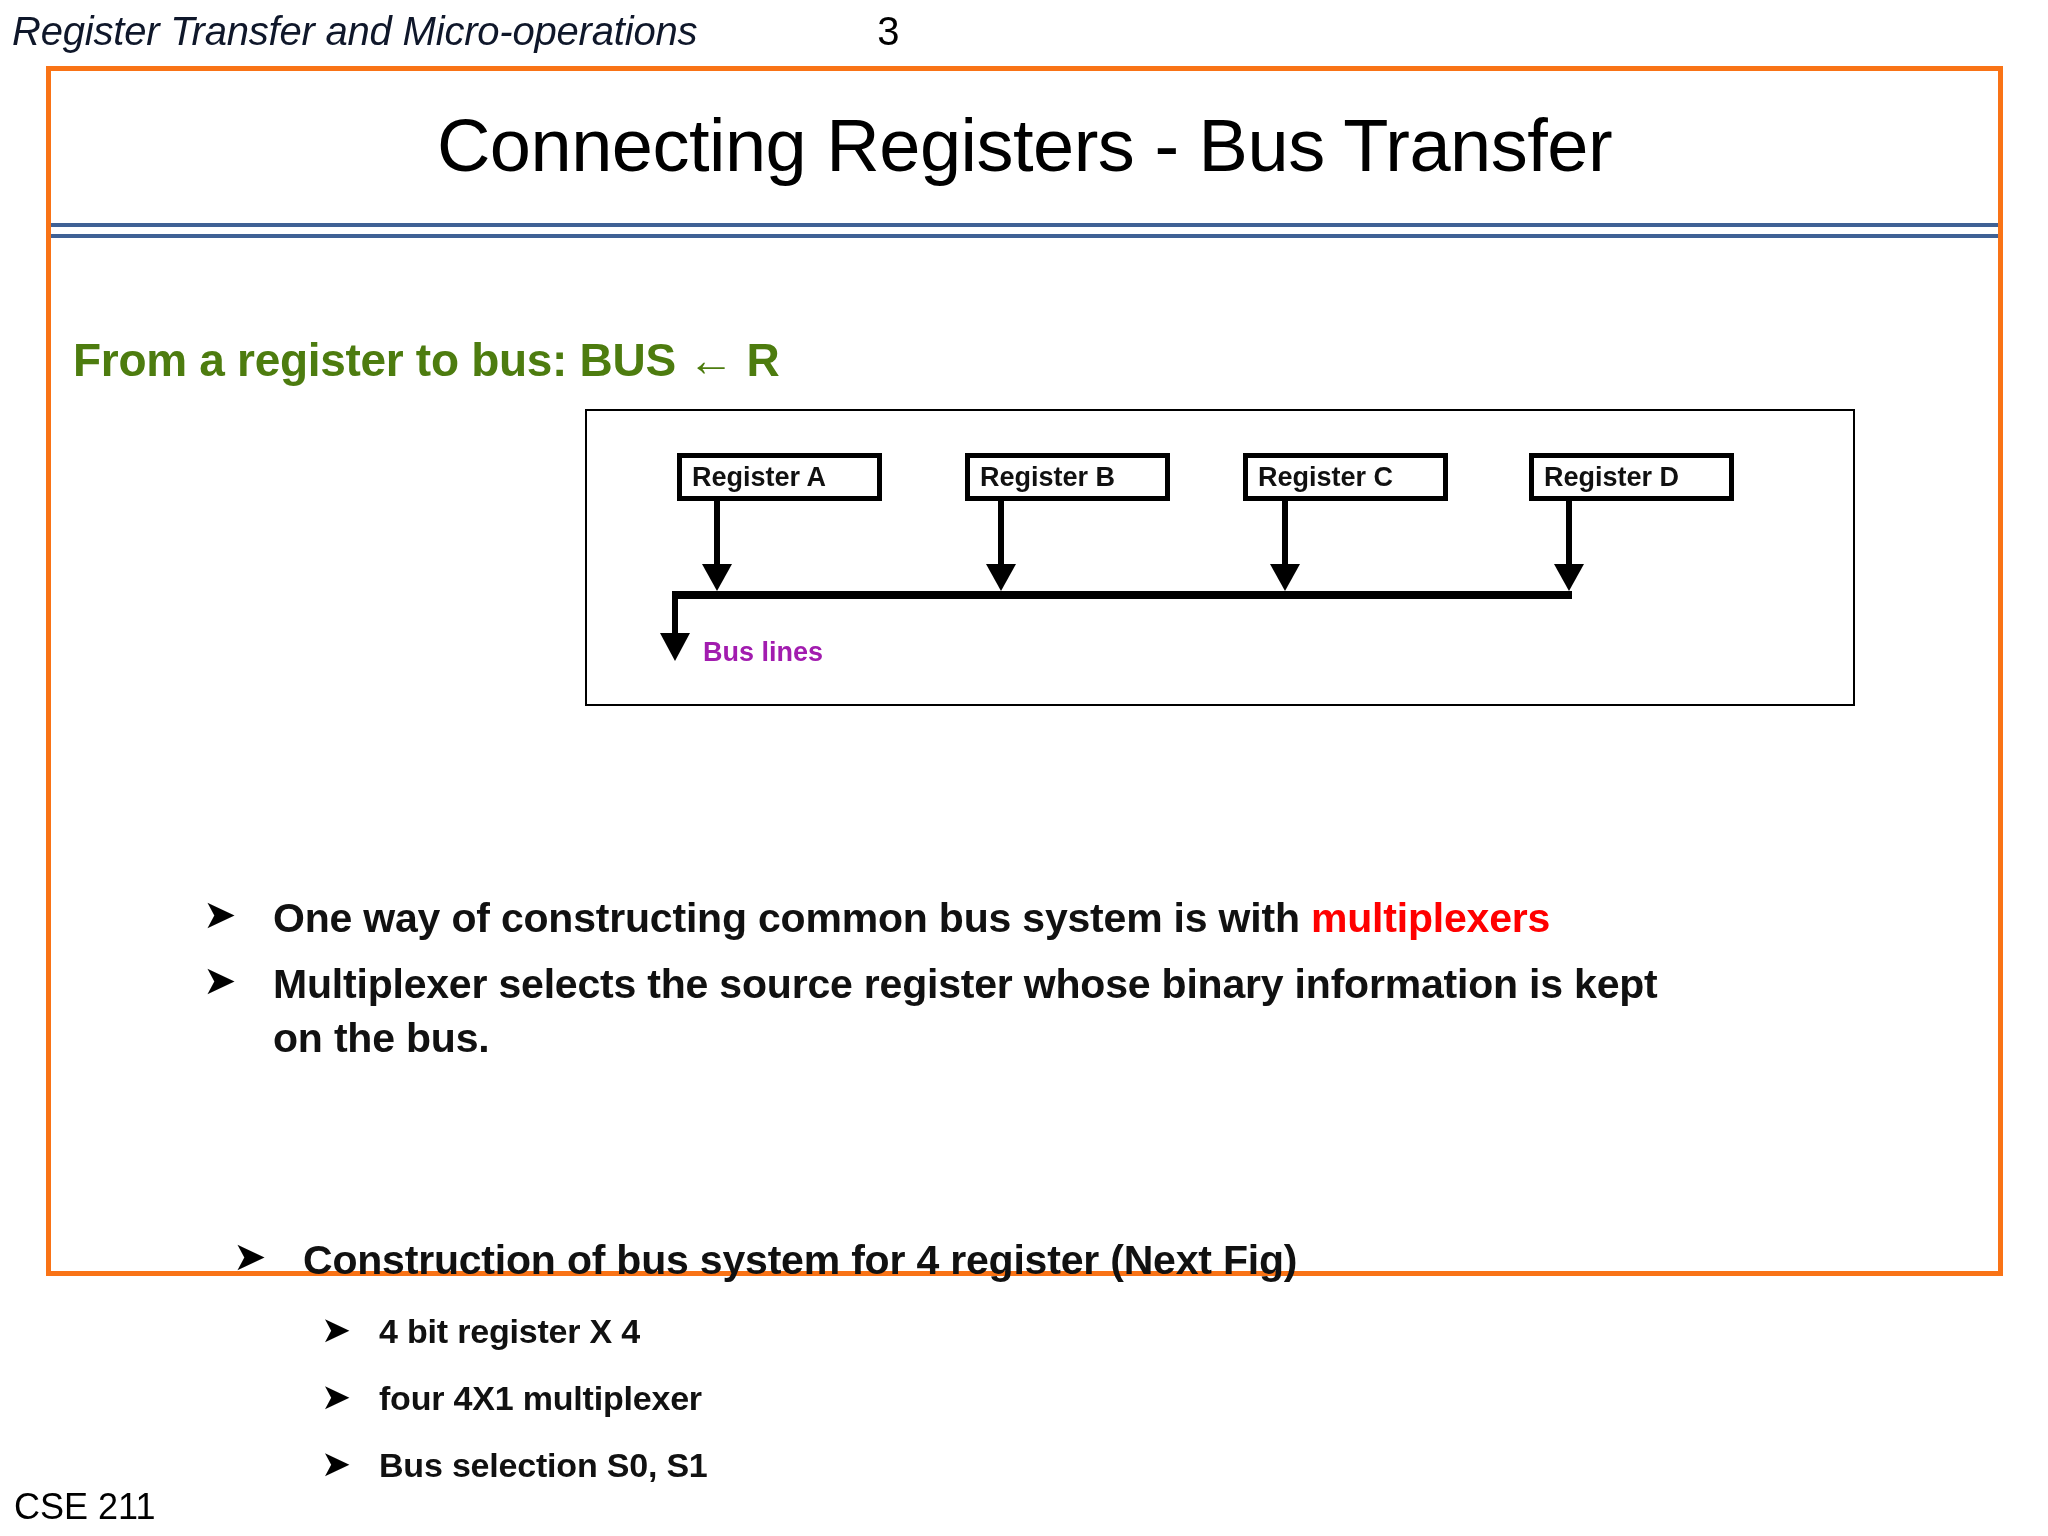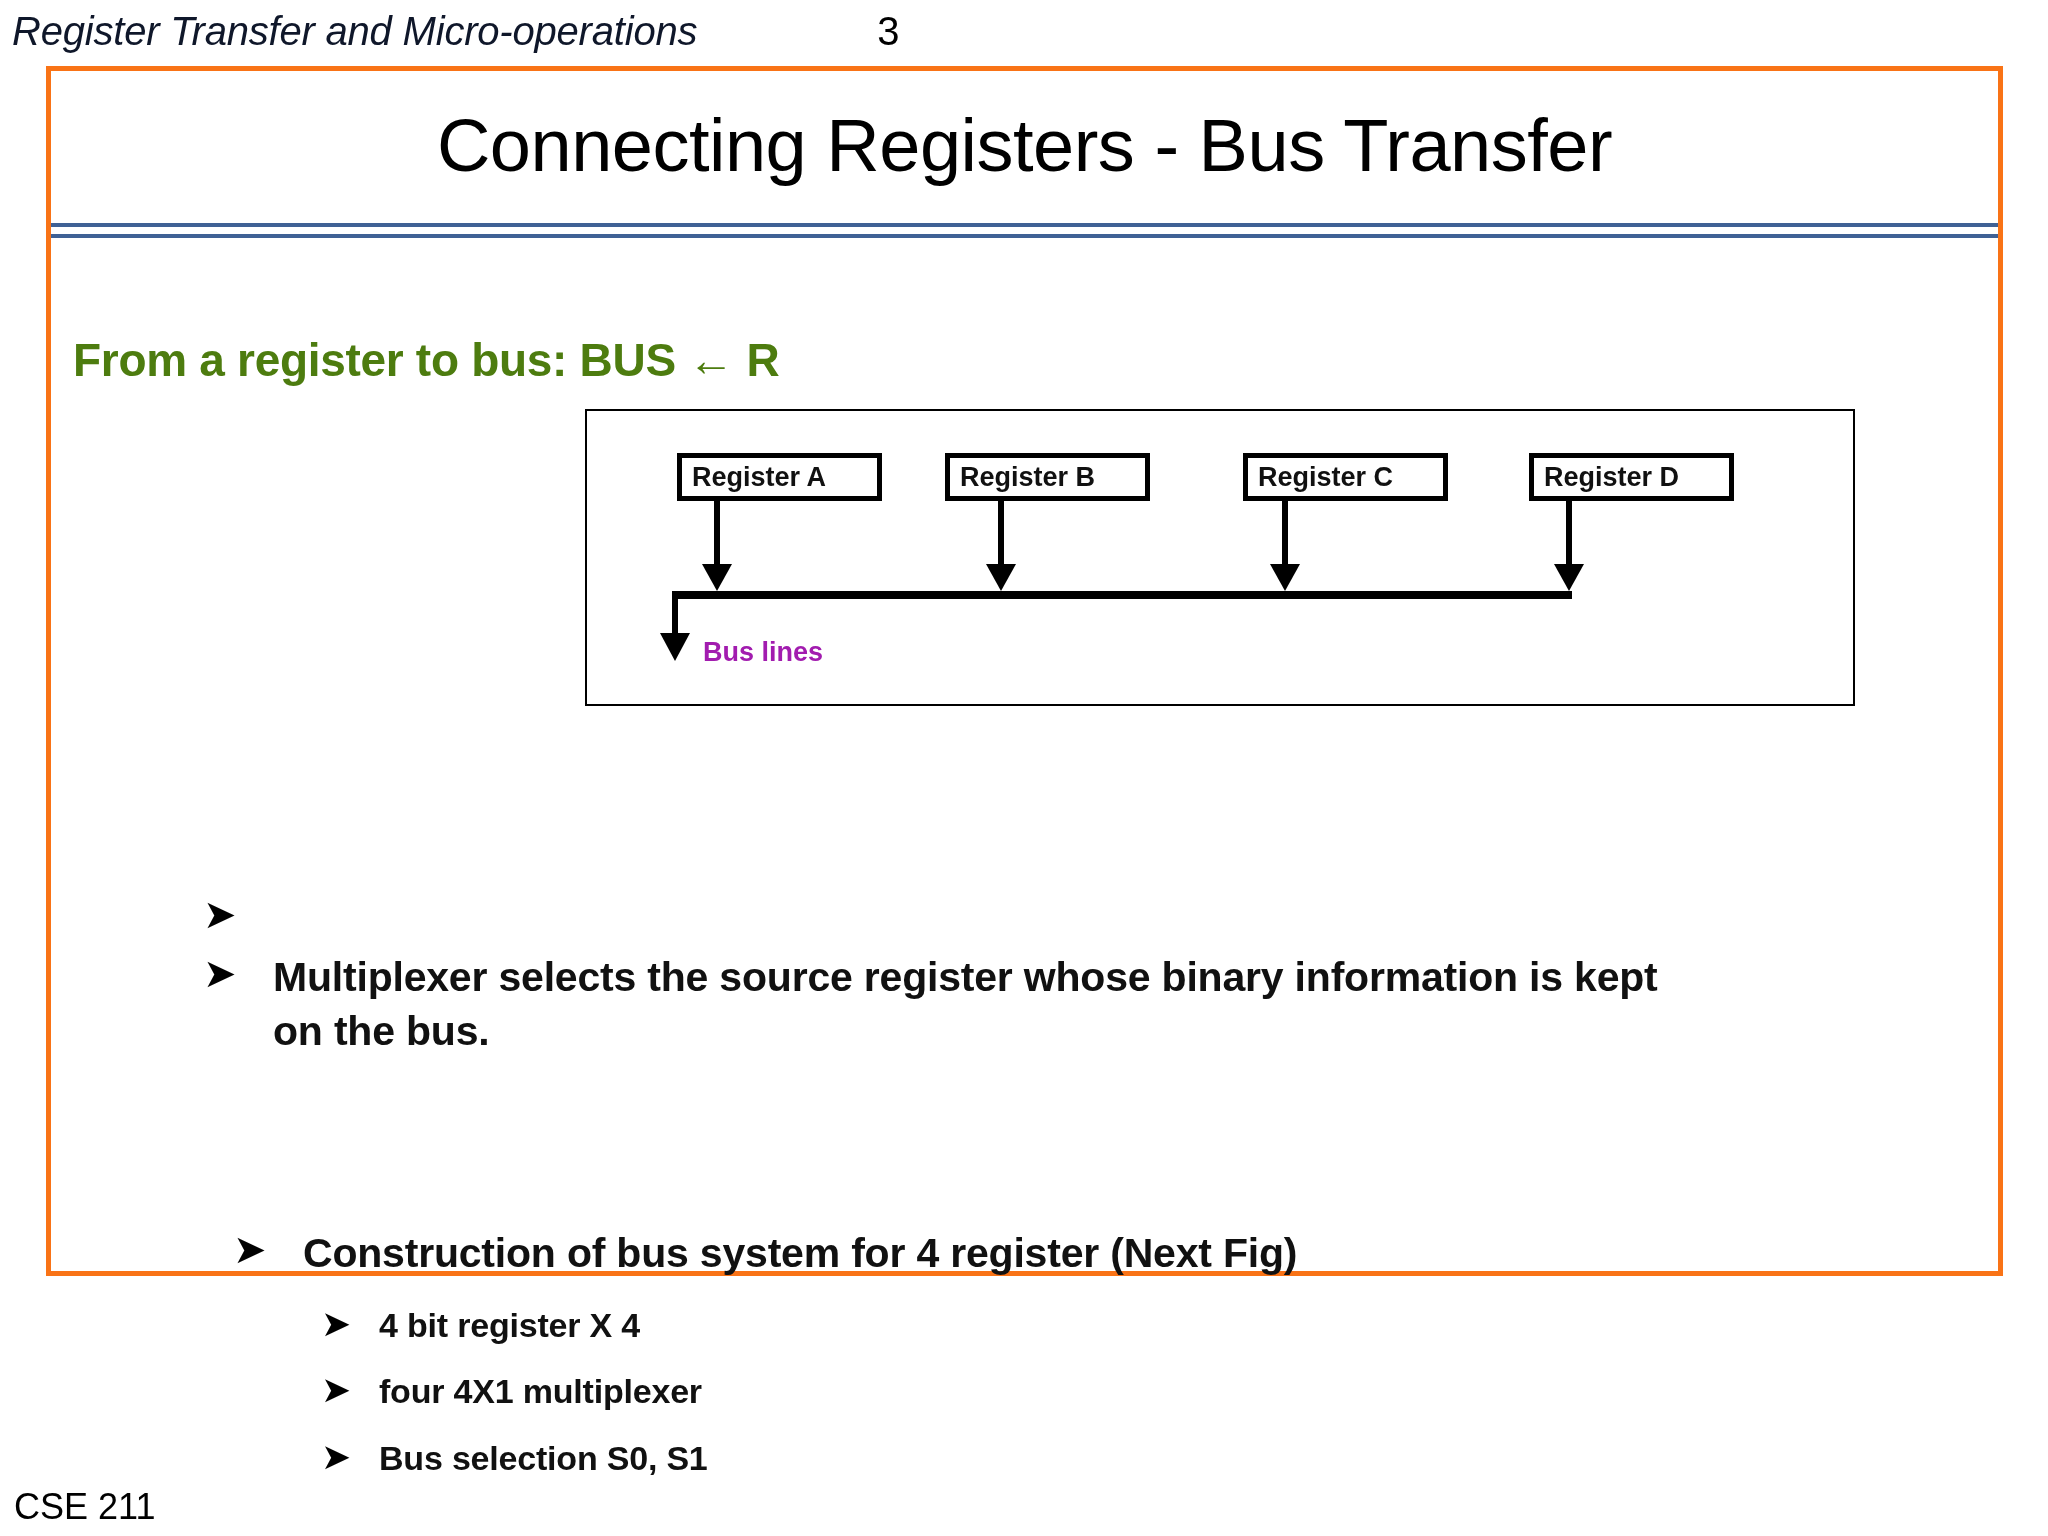--- a/index.html
+++ b/index.html
@@ -119,21 +119,21 @@
     justify-content: flex-start;
     padding-left: 10px;
   }
   .reg-box .reg-label {
     font-size: 27px;
     font-weight: bold;
     color: #111;
     white-space: nowrap;
   }
   .reg-a { left: 90px;  width: 205px; }
-  .reg-b { left: 358px; width: 205px; }
+  .reg-b { left: 378px; width: 205px; }
   .reg-c { left: 656px; width: 205px; }
   .reg-d { left: 942px; width: 205px; }
 
   
   .drop {
     position: absolute;
     top: 90px;
     width: 6px;
     height: 71px;
     background: #000;
@@ -285,20 +285,21 @@
     <div class="bus-line"></div>
     <div class="bus-stub"></div>
     <div class="bus-arrow"></div>
     <div class="bus-label">Bus lines</div>
   </div>
 
   <div class="bullets">
 
     <div class="bullet-row lvl1">
       <span class="bullet-marker">➤</span>
+      <span class="bullet-text"><span>One way of constructing common bus system is with </span><span class="hl-red">multiplexers</span></span>
     </div>
 
     <div class="bullet-row lvl1 gap-small">
       <span class="bullet-marker">➤</span>
       <span class="bullet-text">Multiplexer selects the source register whose binary information is kept on the bus.</span>
     </div>
 
     <div class="bullet-row lvl1b">
       <span class="bullet-marker">➤</span>
       <span class="bullet-text">Construction of bus system for 4 register (Next Fig)</span>

